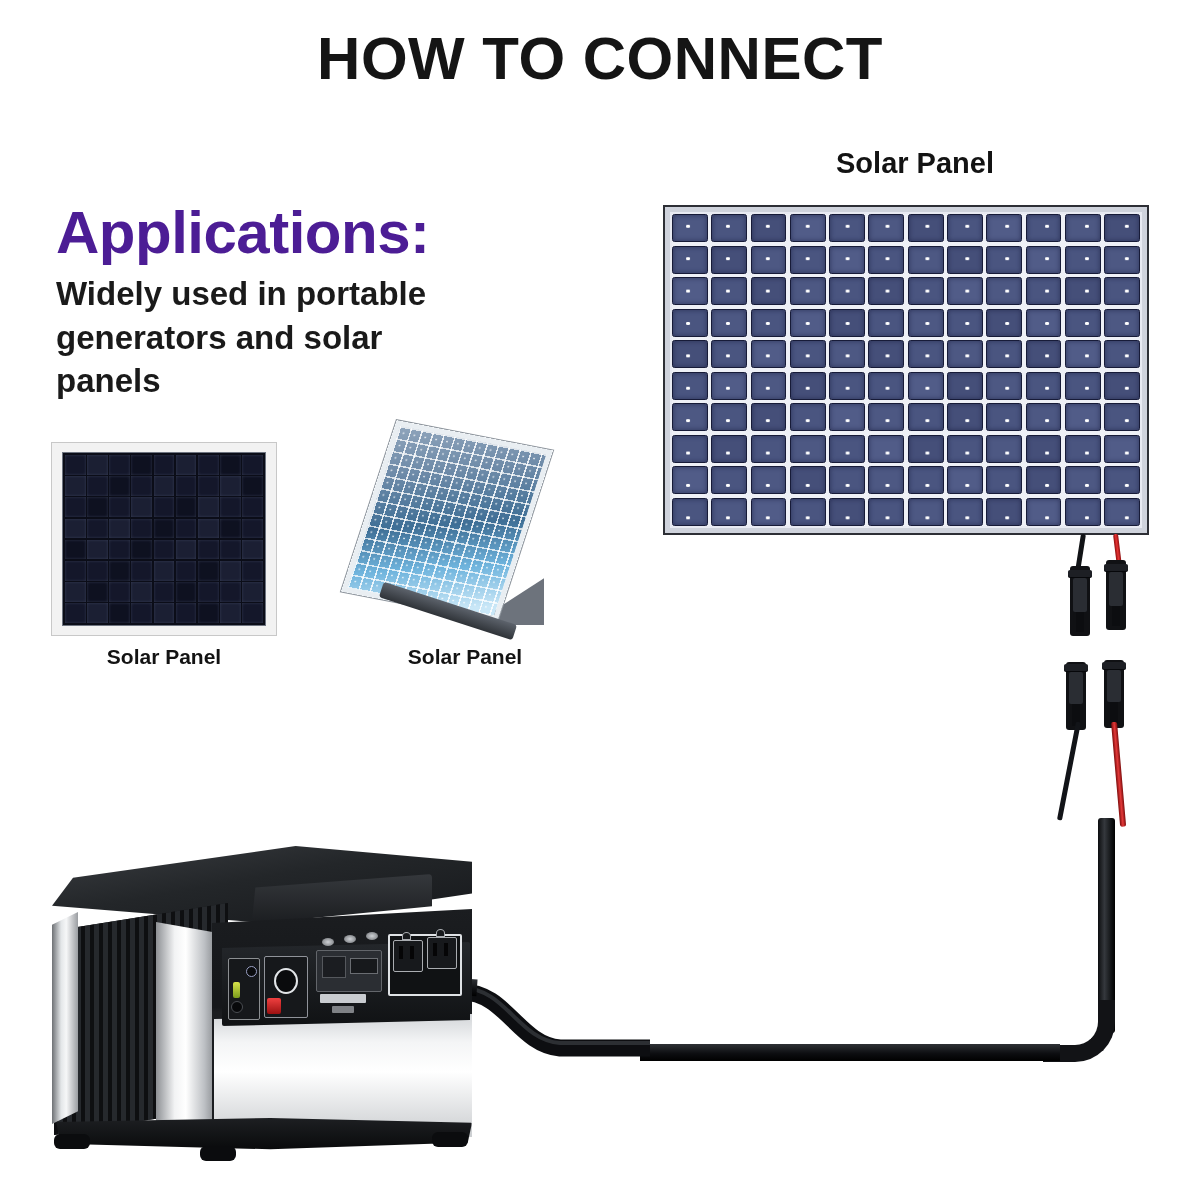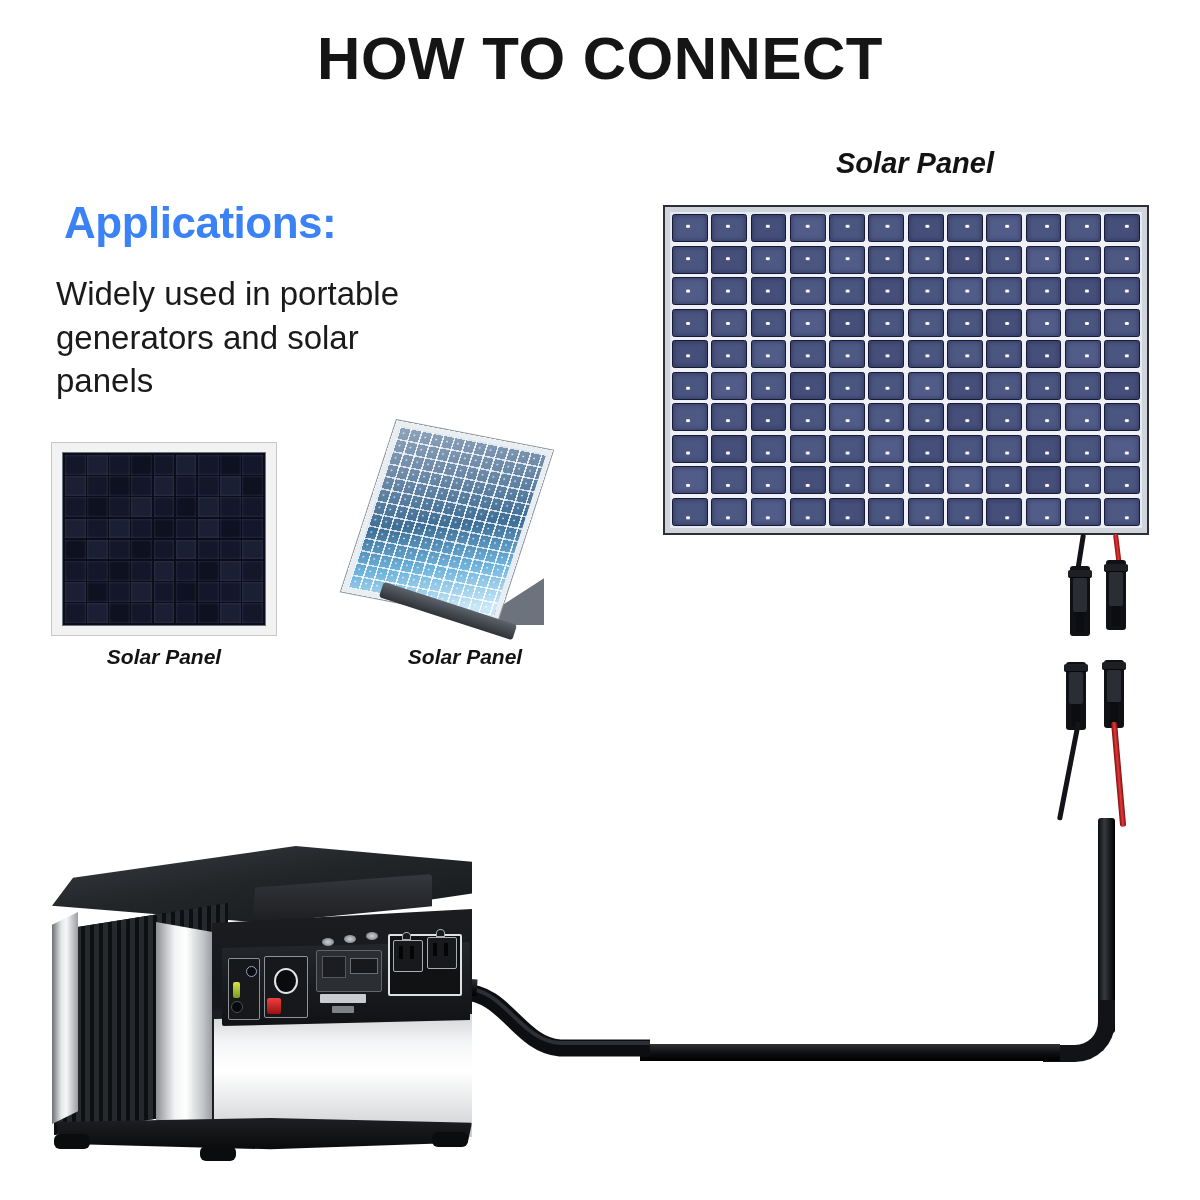--- a/index.html
+++ b/index.html
@@ -27,43 +27,42 @@
     width: 1200px;
     text-align: center;
     font-size: 60px;
     font-weight: 700;
     letter-spacing: 0.5px;
     line-height: 1.1;
     color: #151515;
   }
   #applications-heading {
     position: absolute;
-    left: 64px;
+    left: 56px;
     top: 198px;
-    font-size: 44px;
+    font-size: 60px;
     font-weight: 700;
-    color: #3b82f6;
+    color: #4c1d95;
     letter-spacing: -0.5px;
   }
   #applications-body {
     position: absolute;
     left: 56px;
     top: 272px;
     width: 400px;
     font-size: 33px;
-    font-weight: 400;
+    font-weight: 700;
     line-height: 1.32;
     color: #1a1a1a;
   }
   .caption {
     position: absolute;
     text-align: center;
     font-weight: 700;
     color: #131313;
-    font-style: italic;
   }
 
   
   #thumb-panel-dark {
     position: absolute;
     left: 51px;
     top: 442px;
     width: 226px;
     height: 194px;
     background: #f2f2f2;

